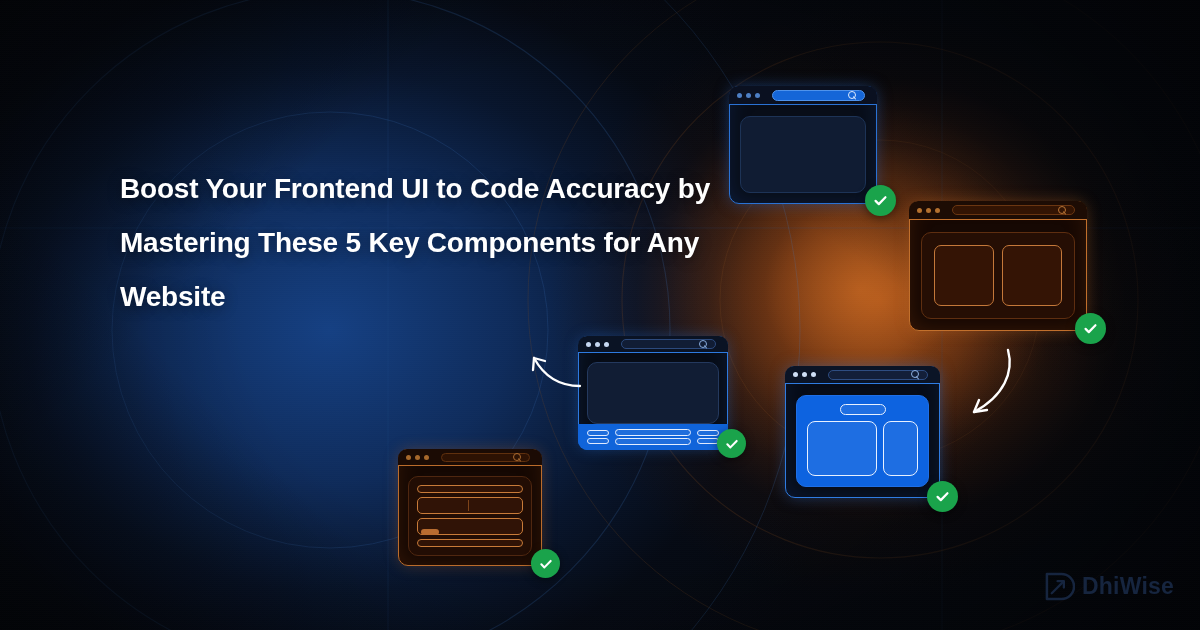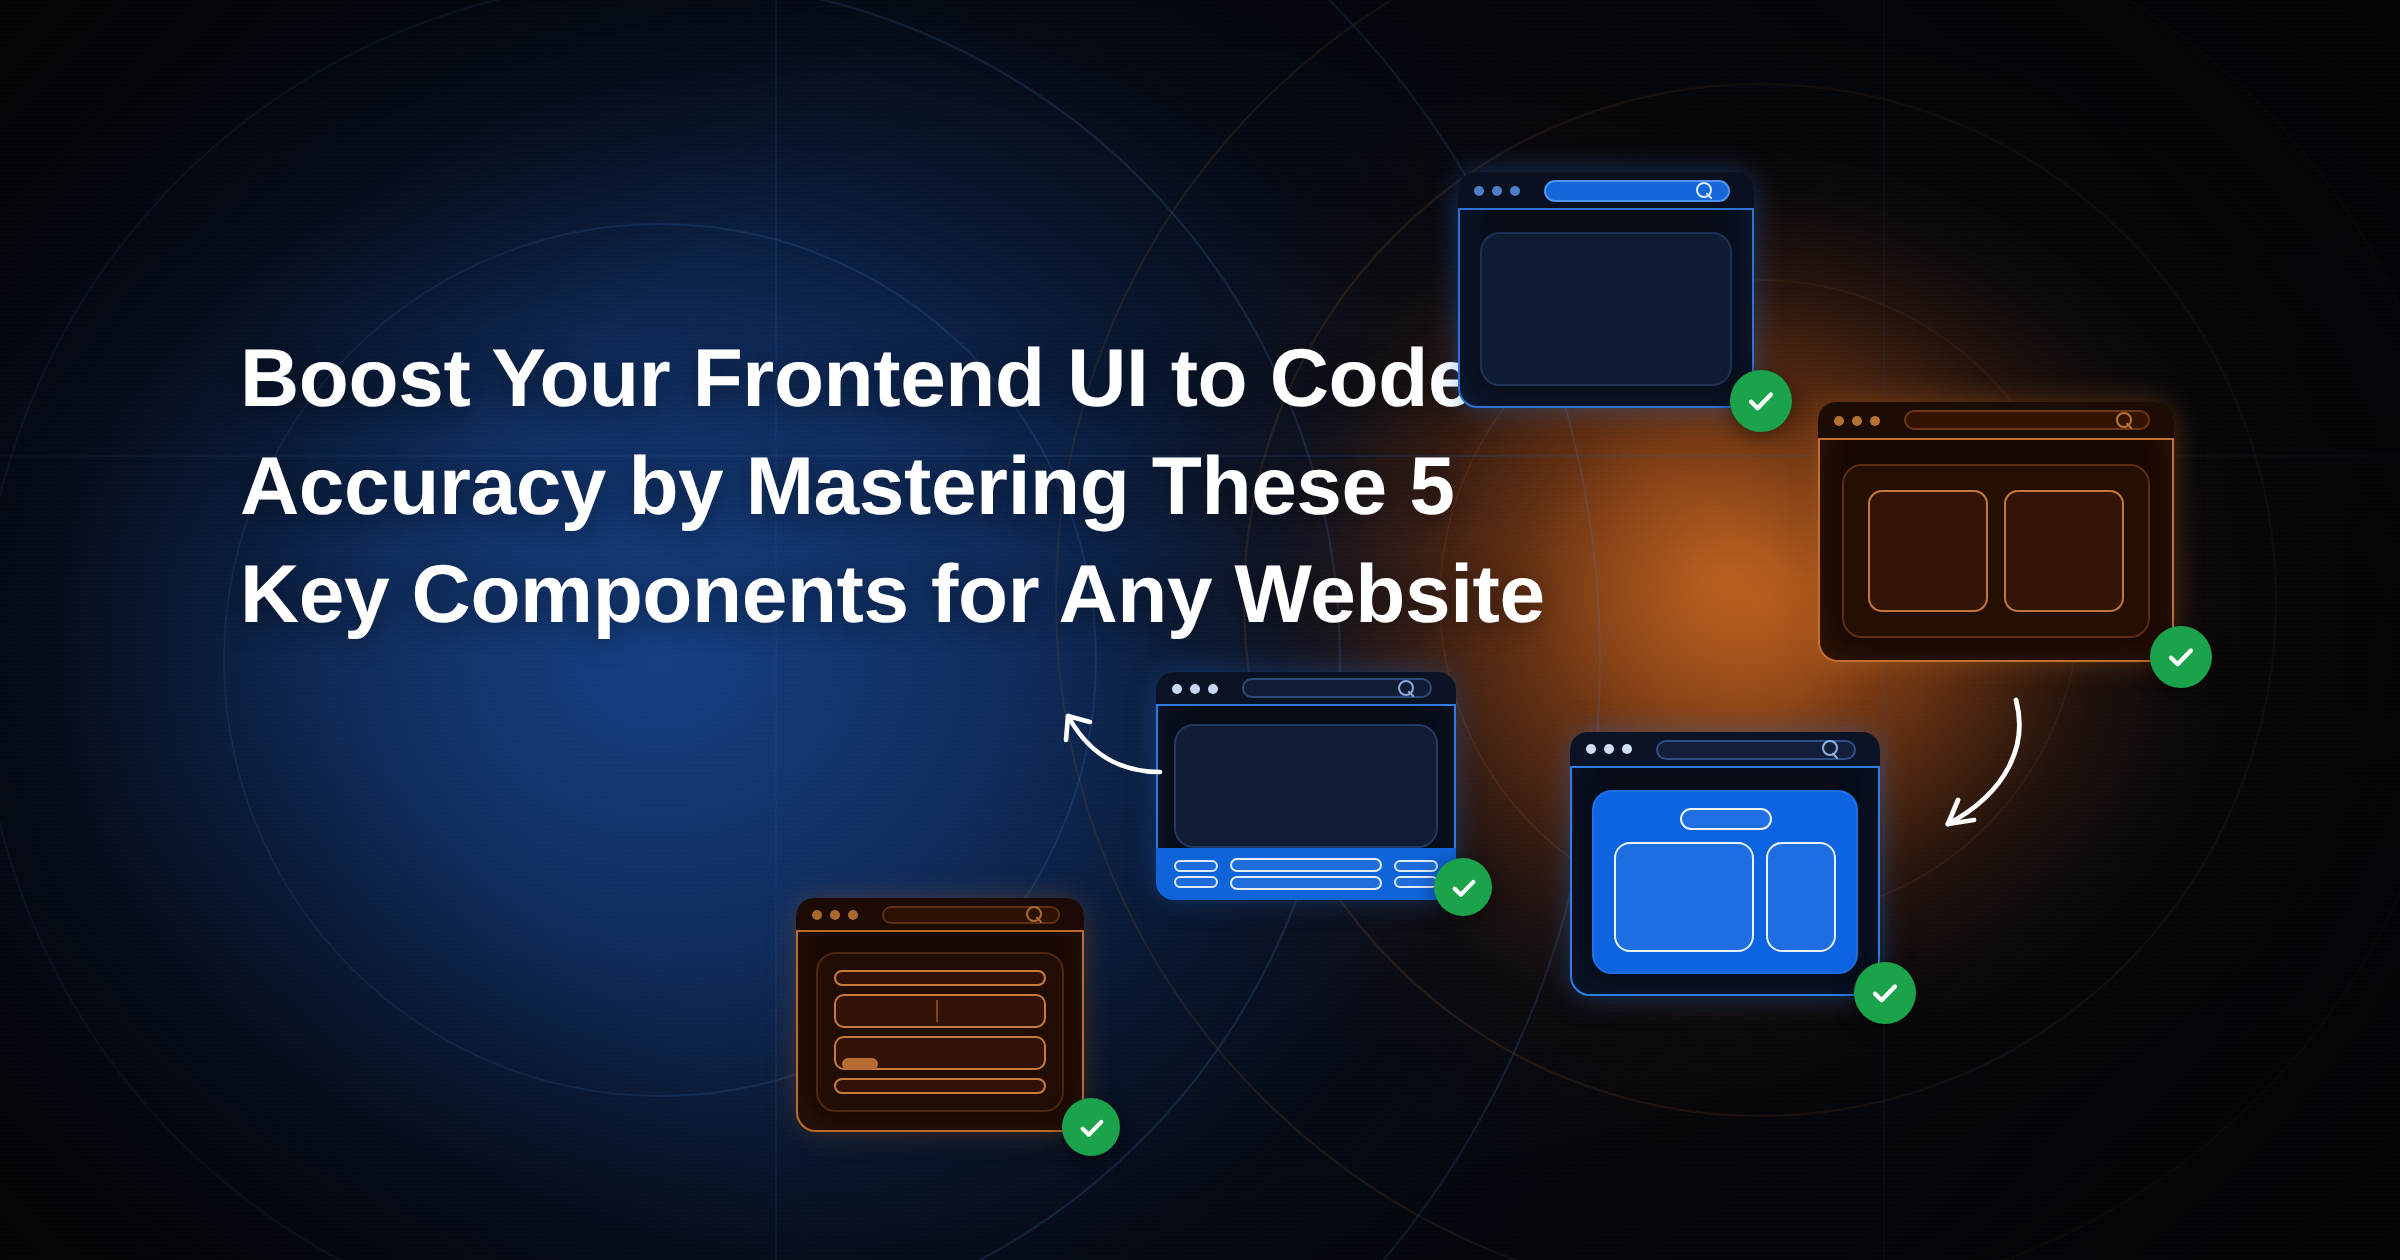--- a/index.html
+++ b/index.html
@@ -69,21 +69,21 @@
     position:absolute; inset:0; opacity:.16; pointer-events:none;
     background-image:
       repeating-linear-gradient(0deg, rgba(255,255,255,.035) 0 1px, rgba(0,0,0,0) 1px 2px),
       repeating-linear-gradient(90deg, rgba(255,255,255,.025) 0 1px, rgba(0,0,0,0) 1px 2px);
   }
 
   
   .headline {
     position:absolute; left:120px; top:162px; width:660px;
     color:#ffffff;
-    font-size:41px; line-height:54px; font-weight:bold;
+    font-size:28px; line-height:54px; font-weight:bold;
     letter-spacing:-.2px;
     text-shadow:0 2px 14px rgba(0,0,0,.42);
   }
 
   
   .win { position:absolute; }
   .win-frame {
     position:absolute; inset:0; border-radius:10px;
     border:1.6px solid var(--stroke);
     background:var(--bg);
@@ -414,14 +414,22 @@
   <svg class="arrow" style="left:520px; top:344px;" width="66" height="48" viewBox="0 0 66 48">
     <path d="M60 42 C44 42, 26 36, 14 14" fill="none" stroke="#ffffff" stroke-width="2.3" stroke-linecap="round"></path>
     <path d="M14 14 L13 26 M14 14 L25 17" fill="none" stroke="#ffffff" stroke-width="2.3" stroke-linecap="round" stroke-linejoin="round"></path>
   </svg>
 
   <svg class="arrow" style="left:958px; top:344px;" width="62" height="78" viewBox="0 0 62 78">
     <path d="M50 6 C56 28, 46 52, 16 68" fill="none" stroke="#ffffff" stroke-width="2.4" stroke-linecap="round"></path>
     <path d="M16 68 L29 66 M16 68 L21 56" fill="none" stroke="#ffffff" stroke-width="2.4" stroke-linecap="round" stroke-linejoin="round"></path>
   </svg>
 
+  <div class="logo">
+    <svg class="logo-mark" viewBox="0 0 32 32">
+      <path d="M3 3 H18 A11 11 0 0 1 18 29 H3 Z" fill="none" stroke="#16253f" stroke-width="2.6" stroke-linejoin="round"></path>
+      <path d="M8 23 L20 11" fill="none" stroke="#16253f" stroke-width="2.4" stroke-linecap="round"></path>
+      <path d="M14 10.5 H20.5 V17" fill="none" stroke="#16253f" stroke-width="2.4" stroke-linecap="round" stroke-linejoin="round"></path>
+    </svg>
+    <span class="logo-text">DhiWise</span>
+  </div>
 
 </div>
 
 </body></html>

